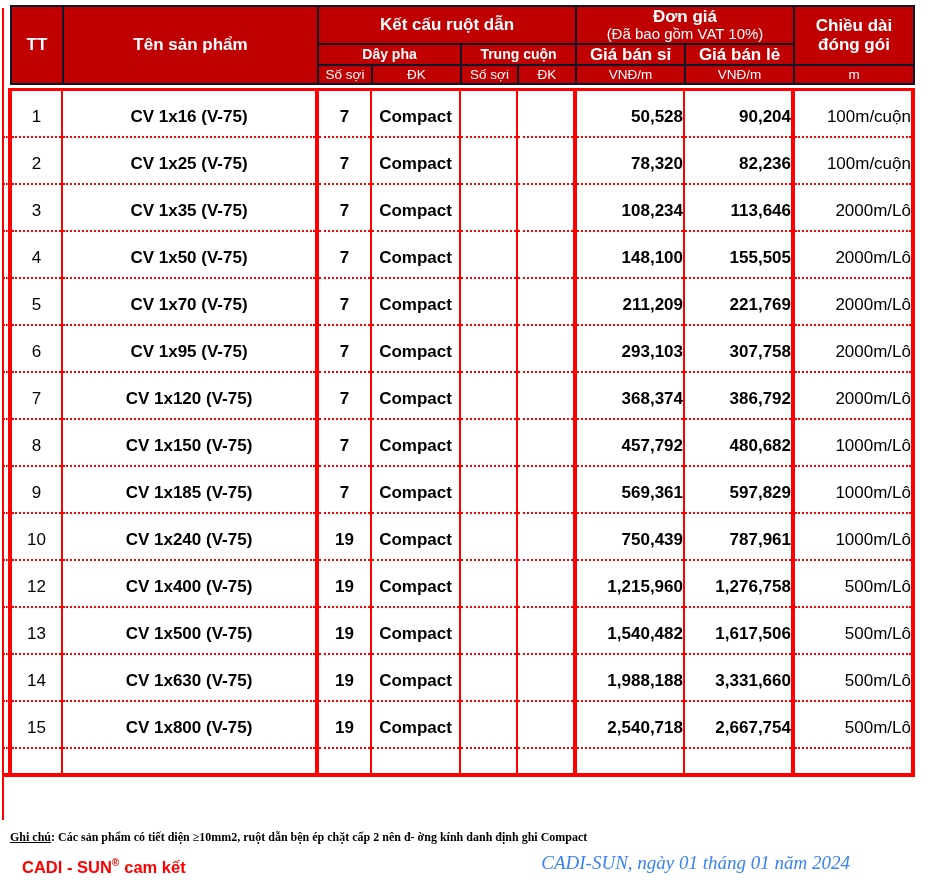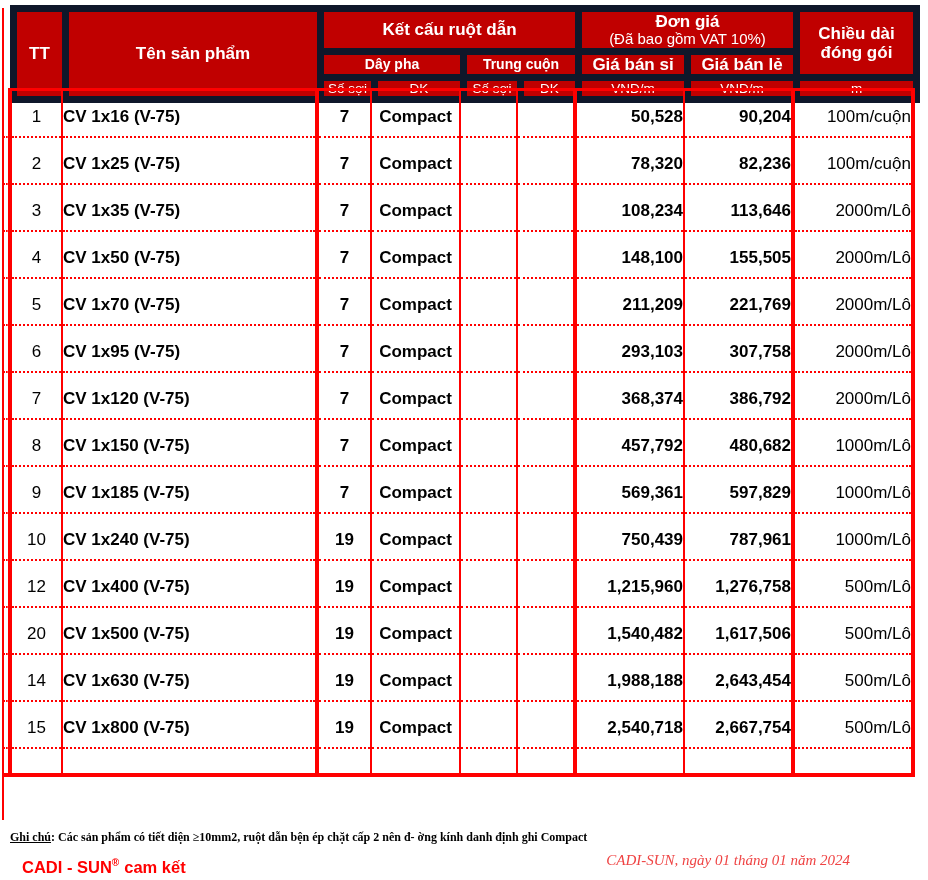--- a/index.html
+++ b/index.html
@@ -8,21 +8,21 @@
     font-family:"Liberation Sans",sans-serif;overflow:hidden;
     --header-bg:#C00000;--border-red:#FF0000;--tt-color:#17375D;--brand-red:#FF0000;
   }
   
   .edge-line{position:absolute;left:2px;top:8px;width:2px;height:812px;background:var(--border-red);}
 
   
   .header-table{position:absolute;left:10px;top:5px;border-collapse:collapse;table-layout:fixed;}
   .header-table td{
     background:var(--header-bg);color:#ffffff;text-align:center;vertical-align:middle;
-    border:7px solid #0f172a;padding:0;line-height:1.12;font-weight:bold;font-size:17px;
+    border:2px solid #0f172a;padding:0;line-height:1.12;font-weight:bold;font-size:17px;
   }
   .header-table tr.hr1{height:36px;}
   .header-table tr.hr2{height:19px;}
   .header-table tr.hr3{height:19px;}
   .h-price-title{font-weight:bold;font-size:17px;}
   .h-price-sub{font-weight:normal;font-size:15px;}
   .h-sub{font-size:14px !important;}
   .h-small{font-weight:normal !important;font-size:13.5px !important;}
 
   
@@ -38,34 +38,34 @@
   .body-table td.c-name{border-right-width:4px;}
   .body-table td.c-d2{border-right-width:4px;}
   .body-table td.c-le{border-right-width:4px;}
   .body-table td.c-len{border-right-width:4px;}
   .body-table tr:first-child td{border-top:3px solid var(--border-red);}
   .body-table tr:first-child td.gutter{border-top:none;}
   .body-table tr.empty-row{height:27px;}
   .body-table tr.empty-row td{border-bottom:4px solid var(--border-red);padding-top:0;}
 
   .c-tt{text-align:center;color:var(--tt-color);font-size:15px;}
-  .c-name{text-align:left;padding-left:5px;font-weight:bold;}
+  .c-name{text-align:center;padding-left:5px;font-weight:bold;}
   .c-s1,.c-d1{text-align:center;font-weight:bold;}
   .c-si,.c-le{text-align:right;padding-right:5px;font-weight:bold;}
   .c-len{text-align:right;padding-right:4px;font-weight:normal;}
 
   
   .note{
     position:absolute;left:10px;top:830px;width:900px;
     font-family:"Liberation Serif",serif;font-weight:bold;font-size:12px;color:#000;
   }
   .note-label{text-decoration:underline;}
   .signature{
     position:absolute;right:78px;top:852px;
-    font-family:"Liberation Serif",serif;font-style:italic;font-size:15px;color:#ef4444;
+    font-family:"Liberation Serif",serif;font-style:italic;font-size:19px;color:#3b82f6;
   }
   .brand{
     position:absolute;left:22px;top:857px;
     font-weight:bold;font-size:16.5px;color:var(--brand-red);
   }
   .brand sup{font-size:10px;}
   .brand .suffix{margin-left:5px;}
 </style>
 </head>
 <body>
@@ -269,41 +269,41 @@
       <td class="c-d1">Compact</td>
       <td class="c-s2"></td>
       <td class="c-d2"></td>
       <td class="c-si">1,215,960</td>
       <td class="c-le">1,276,758</td>
       <td class="c-len">500m/Lô</td>
     </tr>
 
     <tr class="data-row">
       <td class="gutter"></td>
-      <td class="c-tt">20</td>
+      <td class="c-tt">13</td>
       <td class="c-name">CV 1x500 (V-75)</td>
       <td class="c-s1">19</td>
       <td class="c-d1">Compact</td>
       <td class="c-s2"></td>
       <td class="c-d2"></td>
       <td class="c-si">1,540,482</td>
       <td class="c-le">1,617,506</td>
       <td class="c-len">500m/Lô</td>
     </tr>
 
     <tr class="data-row">
       <td class="gutter"></td>
       <td class="c-tt">14</td>
       <td class="c-name">CV 1x630 (V-75)</td>
       <td class="c-s1">19</td>
       <td class="c-d1">Compact</td>
       <td class="c-s2"></td>
       <td class="c-d2"></td>
       <td class="c-si">1,988,188</td>
-      <td class="c-le">2,643,454</td>
+      <td class="c-le">3,331,660</td>
       <td class="c-len">500m/Lô</td>
     </tr>
 
     <tr class="data-row">
       <td class="gutter"></td>
       <td class="c-tt">15</td>
       <td class="c-name">CV 1x800 (V-75)</td>
       <td class="c-s1">19</td>
       <td class="c-d1">Compact</td>
       <td class="c-s2"></td>

